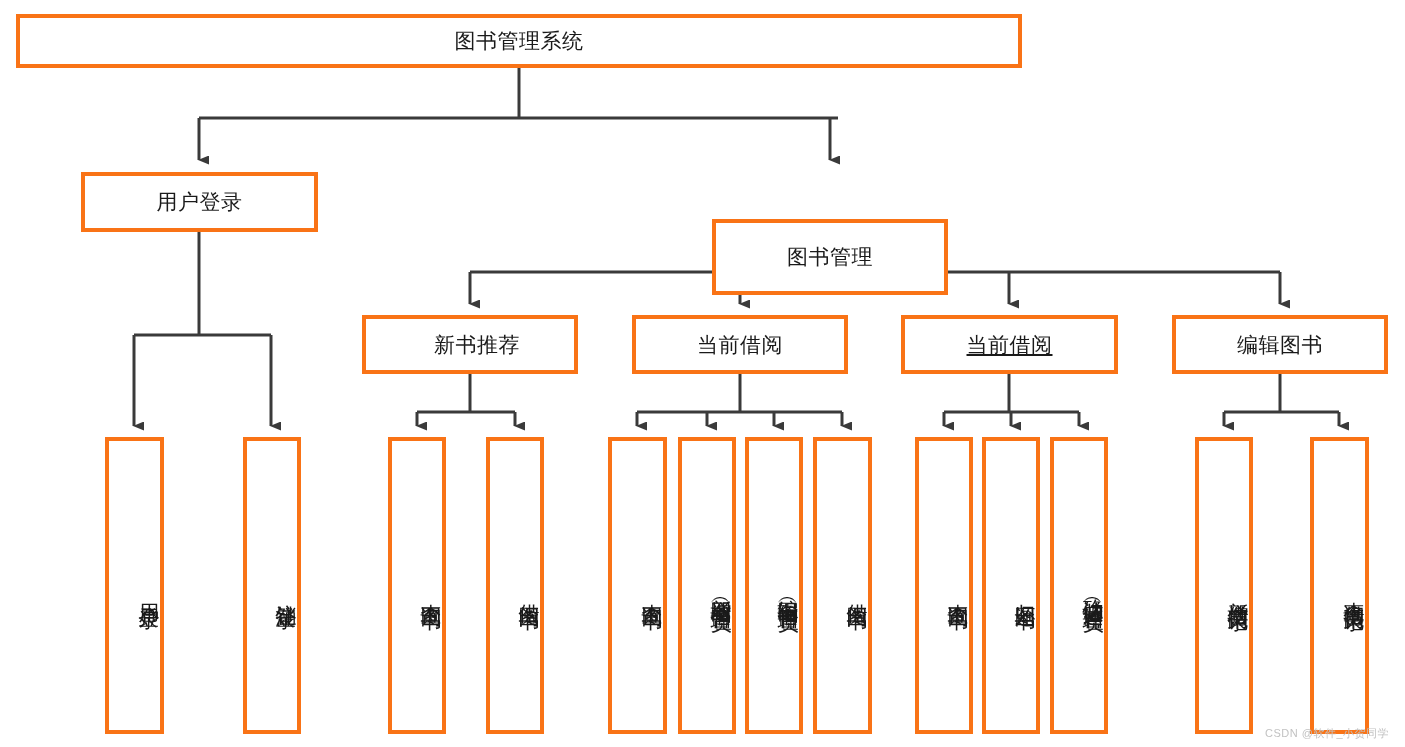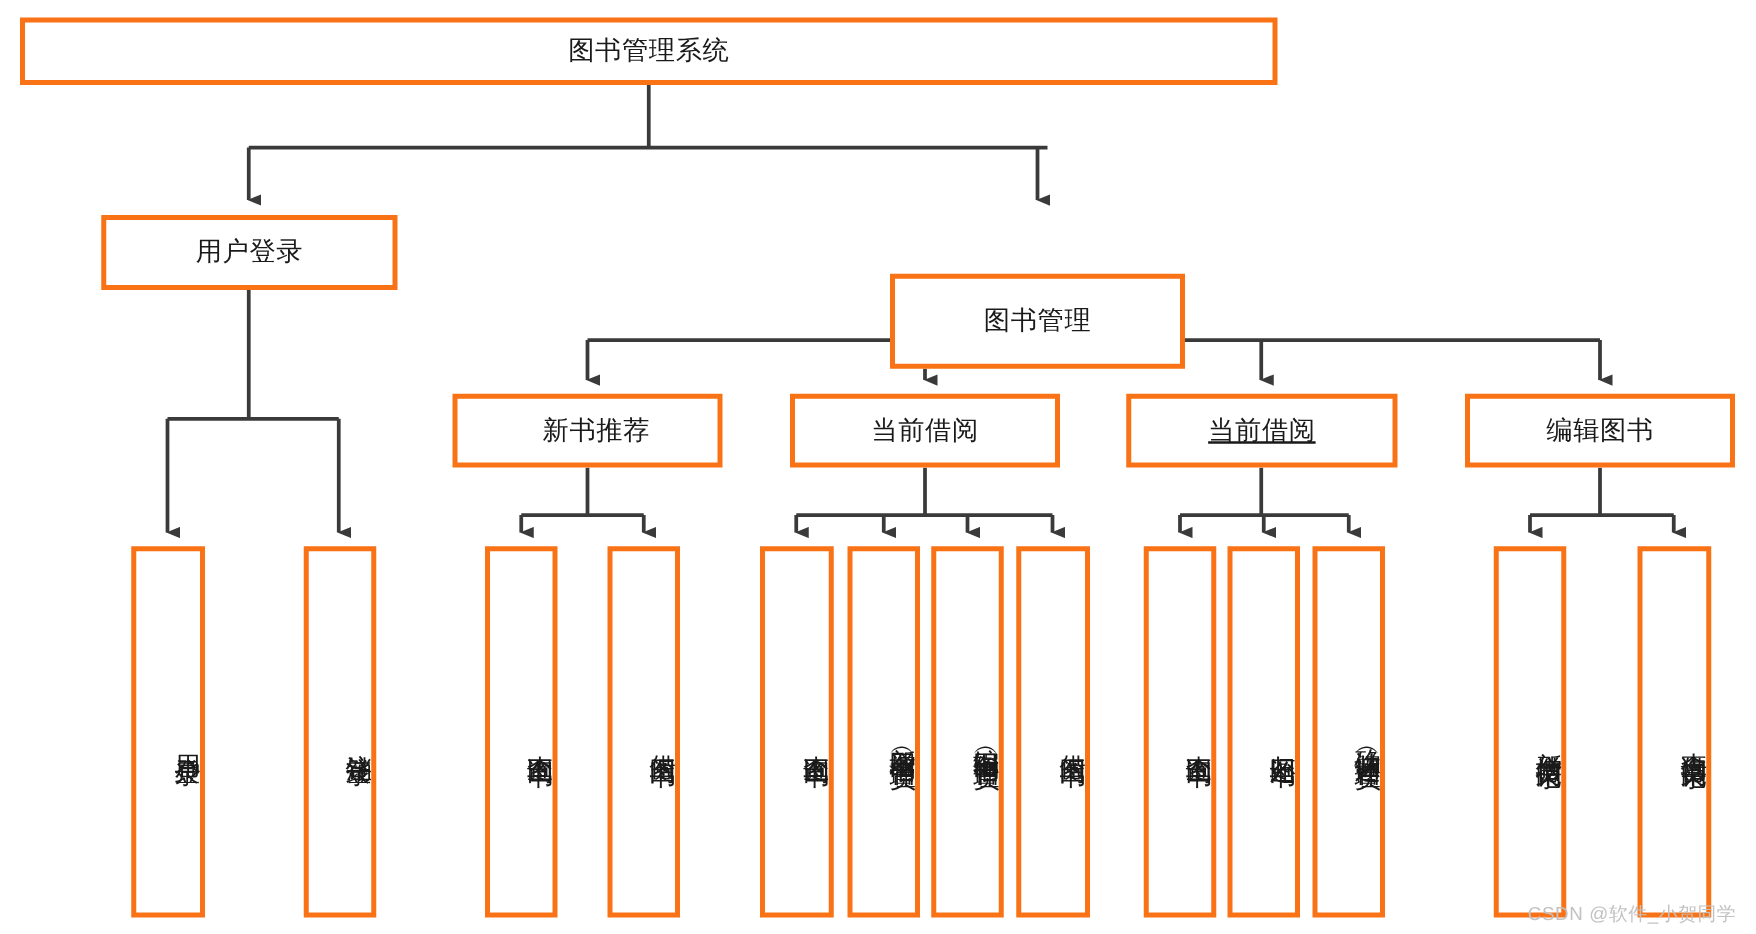--- a/index.html
+++ b/index.html
@@ -57,21 +57,21 @@
   .node.leaf .leaf-text {
     writing-mode: vertical-rl;
     text-orientation: upright;
     display: block;
     max-height: 280px;
   }
   .watermark {
     position: absolute;
     right: 16px;
     bottom: 6px;
-    font-size: 15px;
+    font-size: 11px;
     color: #c2c2c2;
     white-space: nowrap;
     letter-spacing: 0.5px;
   }
 </style>
 </head>
 <body>
 
 <div id="diagram-root">
 

